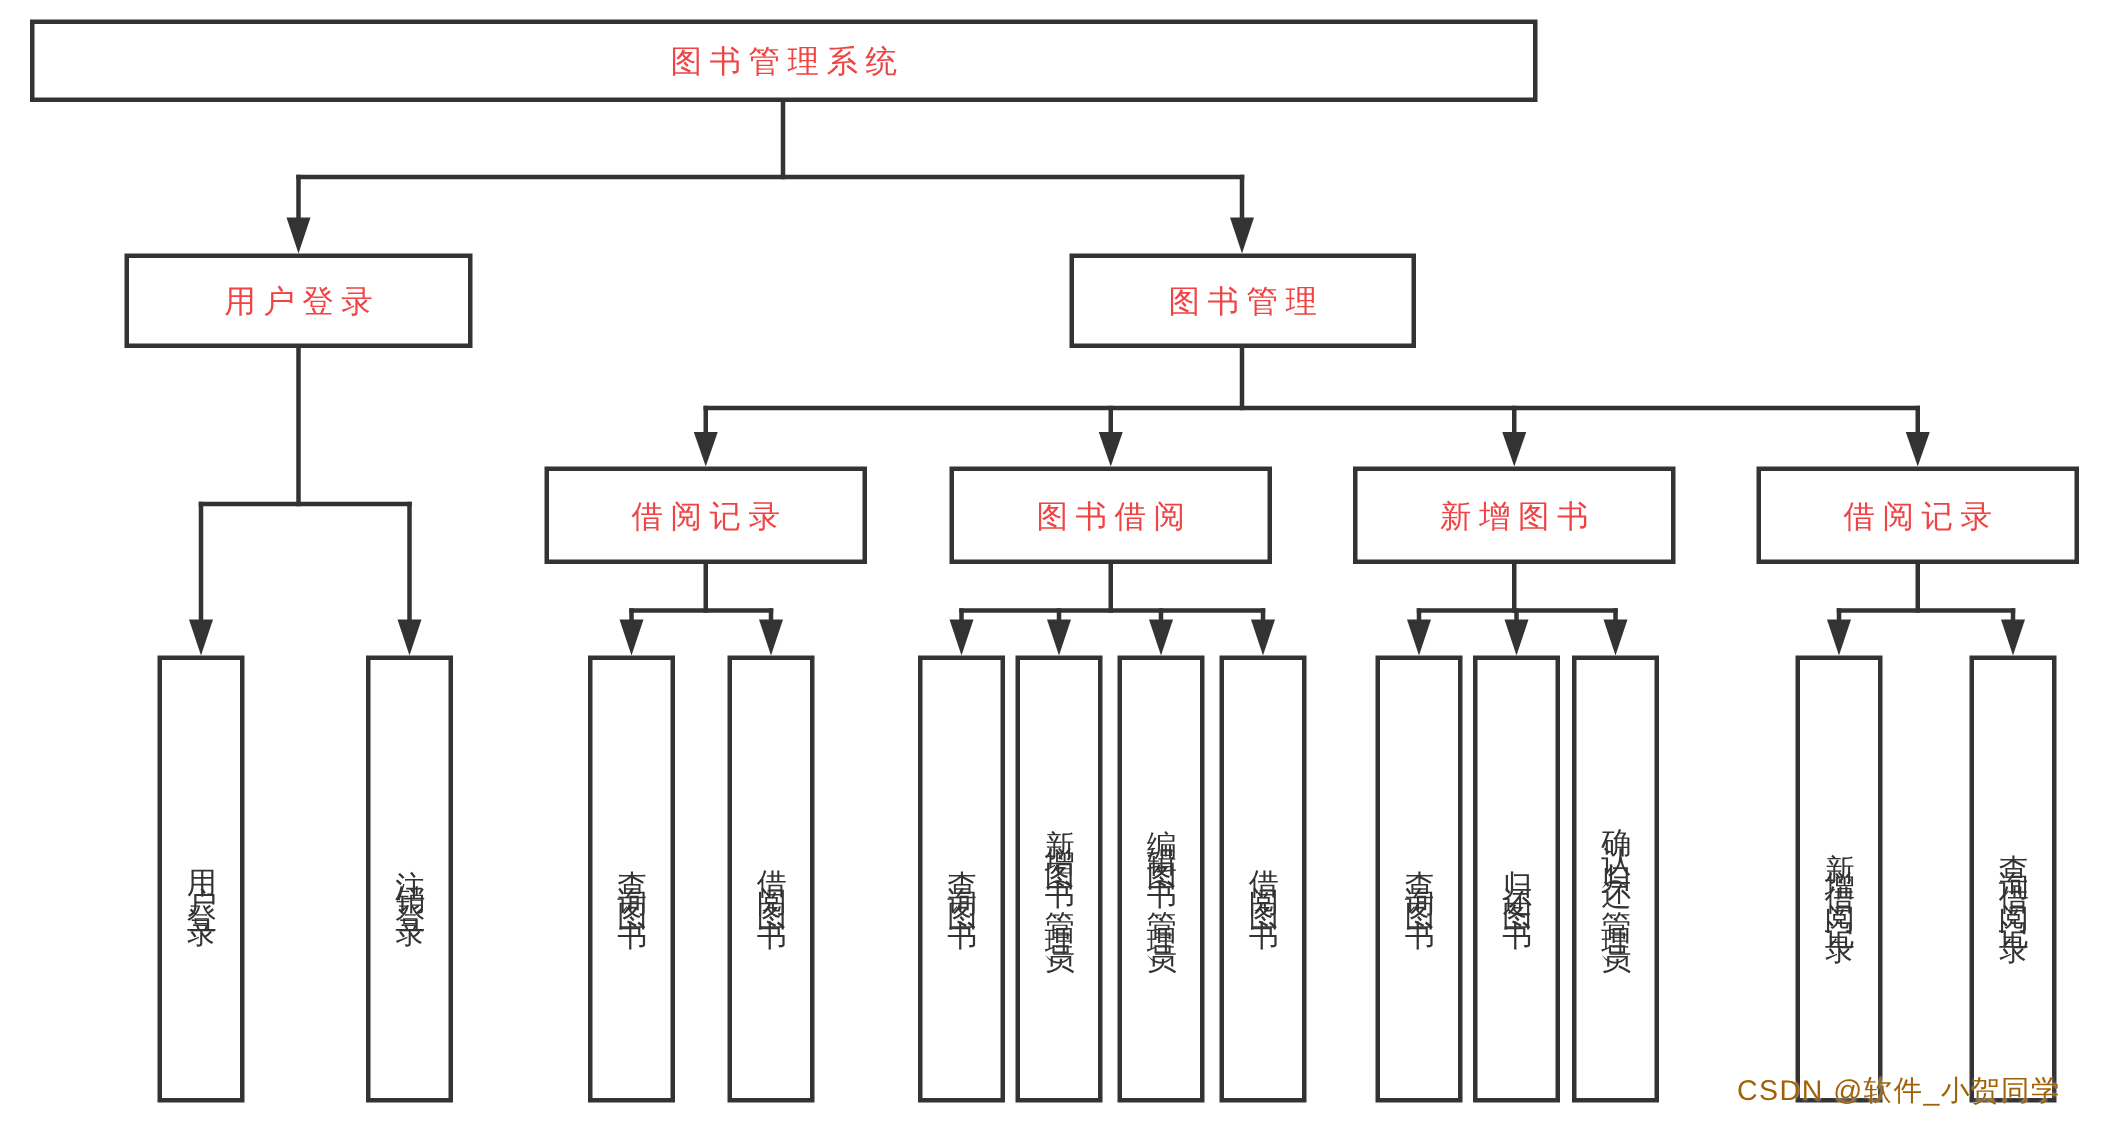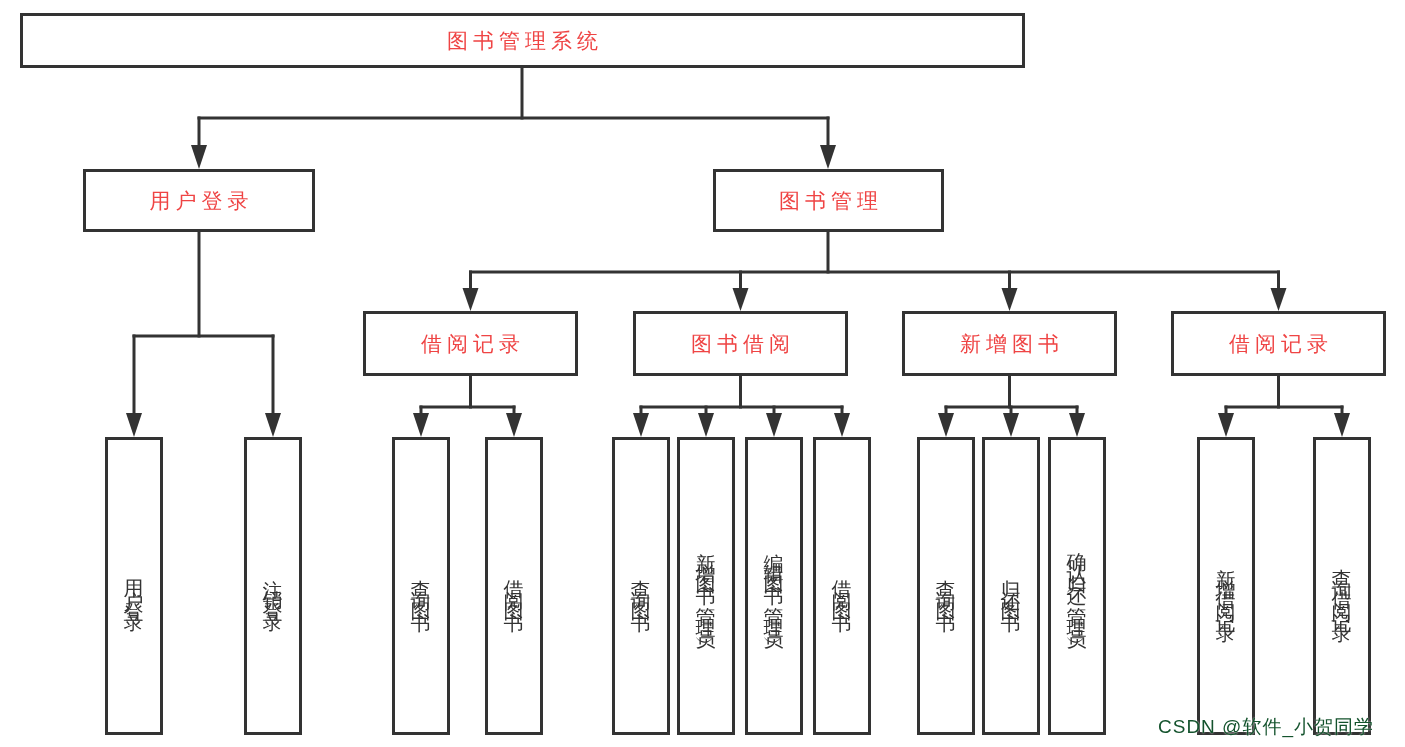--- a/index.html
+++ b/index.html
@@ -38,21 +38,21 @@
     line-height:1;
     color:#333333;
     white-space:nowrap;
   }
   #watermark{
     position:absolute;
     left:1158px;top:714px;
     z-index:3;
     font-size:19px;
     letter-spacing:1px;
-    color:#14532d;
+    color:#a16207;
     text-shadow:0 0 2px #ffffff;
     white-space:nowrap;
   }
 </style>
 </head>
 <body>
 
 <div id="stage">
 
   <svg id="connectors" width="1405" height="747" viewBox="0 0 1405 747" fill="none" stroke="#333333" stroke-width="3" stroke-linecap="square">

